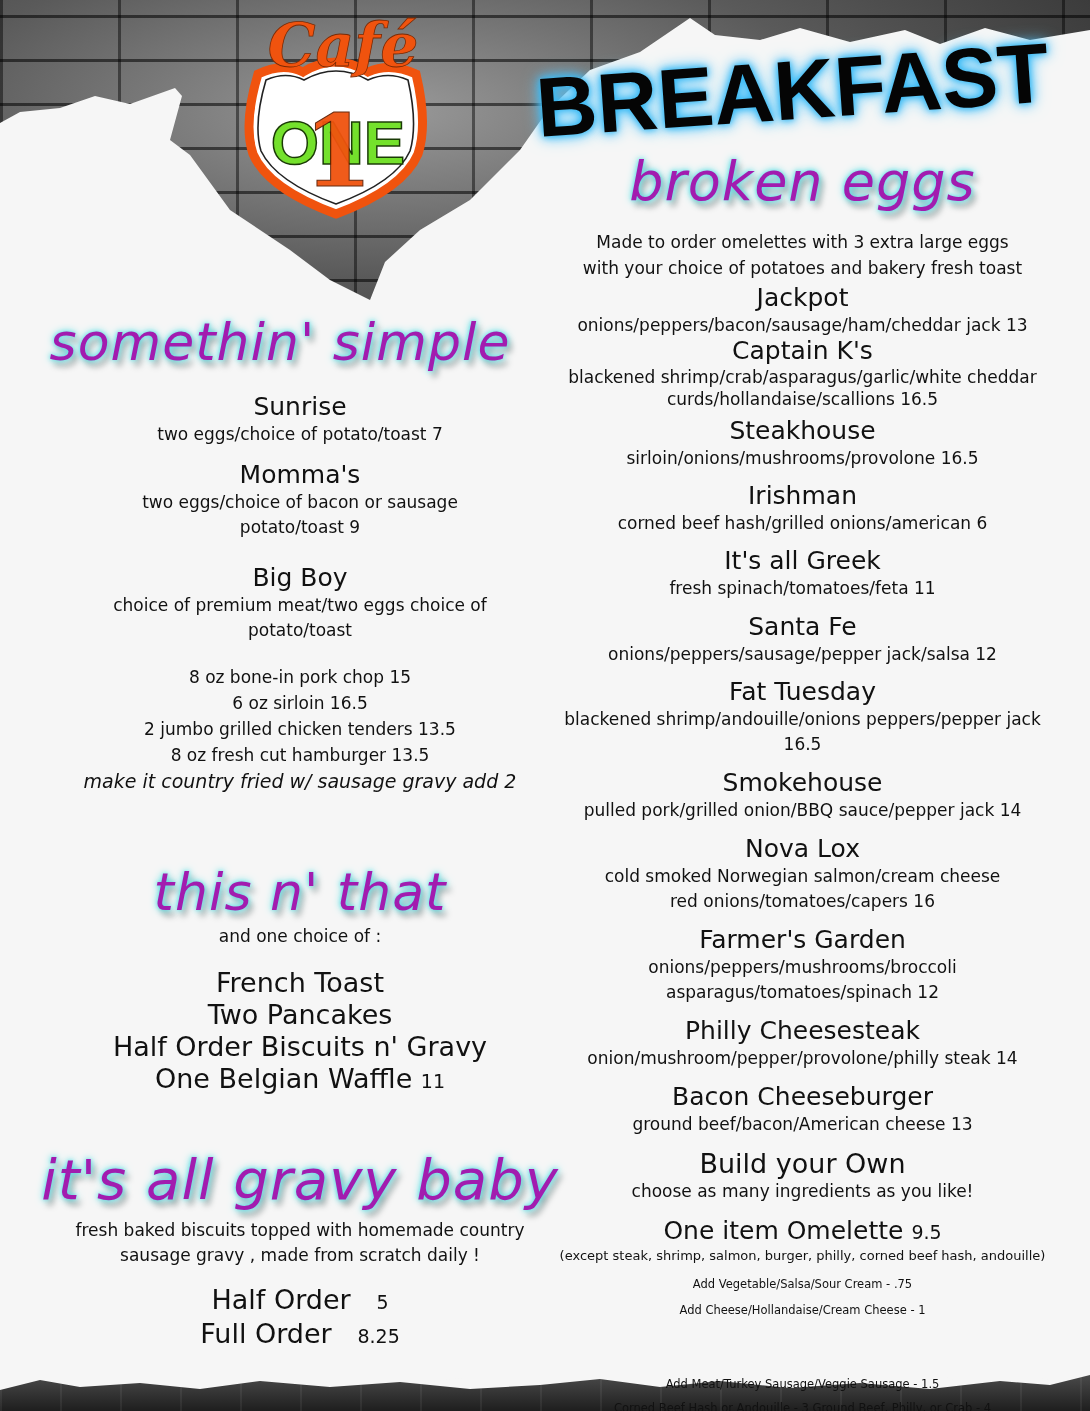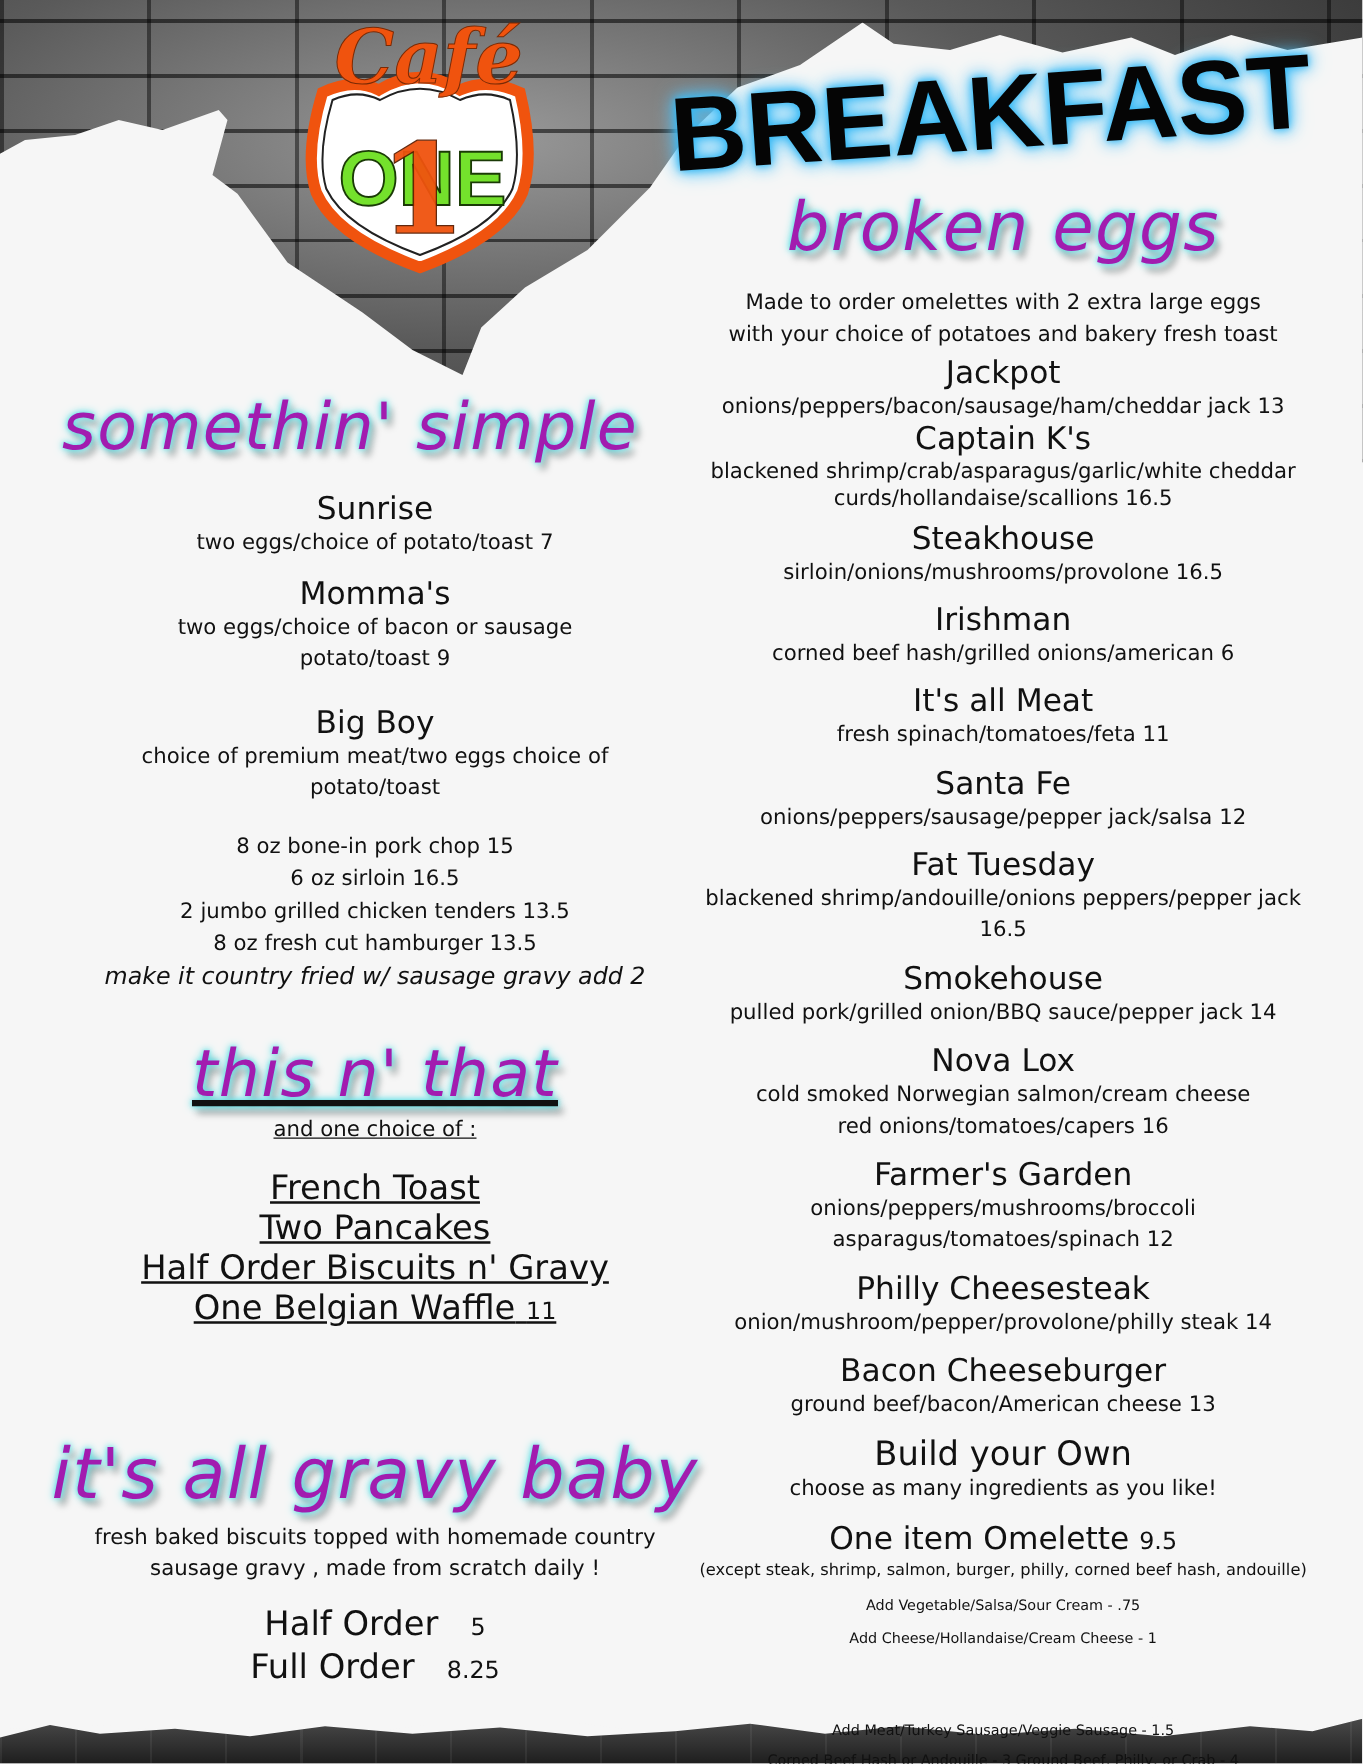--- a/index.html
+++ b/index.html
@@ -114,21 +114,21 @@
   <div class="item-desc">potato/toast</div>
 </div>
 <div class="col left-col" style="top:664px;">
   <div class="item-desc" style="line-height:26px;">8 oz bone-in pork chop 15</div>
   <div class="item-desc" style="line-height:26px;">6 oz sirloin 16.5</div>
   <div class="item-desc" style="line-height:26px;">2 jumbo grilled chicken tenders 13.5</div>
   <div class="item-desc" style="line-height:26px;">8 oz fresh cut hamburger 13.5</div>
   <div class="italic">make it country fried w/ sausage gravy add 2</div>
 </div>
 
-<div class="col left-col" style="top:828px;text-decoration:underline;">
+<div class="col left-col" style="top:860px;">
   <div class="section-h script">this n' that</div>
   <div class="item-desc">and one choice of :</div>
   <div style="margin-top:18px;">
     <div class="big-list">French Toast</div>
     <div class="big-list">Two Pancakes</div>
     <div class="big-list">Half Order Biscuits n' Gravy</div>
     <div class="big-list">
       <span>One Belgian Waffle</span>
       <span class="price-small">11</span>
     </div>
@@ -145,21 +145,21 @@
       <span class="price-small">5</span>
     </div>
     <div class="big-list">
       <span>Full Order</span>&nbsp;&nbsp;
       <span class="price-small">8.25</span>
     </div>
   </div>
 </div>
 
 <div class="col right-col" style="top:229px;">
-  <div class="intro">Made to order omelettes with 2 extra large eggs</div>
+  <div class="intro">Made to order omelettes with 3 extra large eggs</div>
   <div class="intro">with your choice of potatoes and bakery fresh toast</div>
 </div>
 
 <div class="col right-col" style="top:283px;">
   <div class="item-name">Jackpot</div>
   <div class="item-desc">onions/peppers/bacon/sausage/ham/cheddar jack 13</div>
 </div>
 <div class="col right-col" style="top:336px;">
   <div class="item-name">Captain K's</div>
   <div class="item-desc" style="line-height:22px;">blackened shrimp/crab/asparagus/garlic/white cheddar</div>
@@ -167,21 +167,21 @@
 </div>
 <div class="col right-col" style="top:416px;">
   <div class="item-name">Steakhouse</div>
   <div class="item-desc">sirloin/onions/mushrooms/provolone 16.5</div>
 </div>
 <div class="col right-col" style="top:481px;">
   <div class="item-name">Irishman</div>
   <div class="item-desc">corned beef hash/grilled onions/american 6</div>
 </div>
 <div class="col right-col" style="top:546px;">
-  <div class="item-name">It's all Meat</div>
+  <div class="item-name">It's all Greek</div>
   <div class="item-desc">fresh spinach/tomatoes/feta 11</div>
 </div>
 <div class="col right-col" style="top:612px;">
   <div class="item-name">Santa Fe</div>
   <div class="item-desc">onions/peppers/sausage/pepper jack/salsa 12</div>
 </div>
 <div class="col right-col" style="top:677px;">
   <div class="item-name">Fat Tuesday</div>
   <div class="item-desc">blackened shrimp/andouille/onions peppers/pepper jack</div>
   <div class="item-desc">16.5</div>

